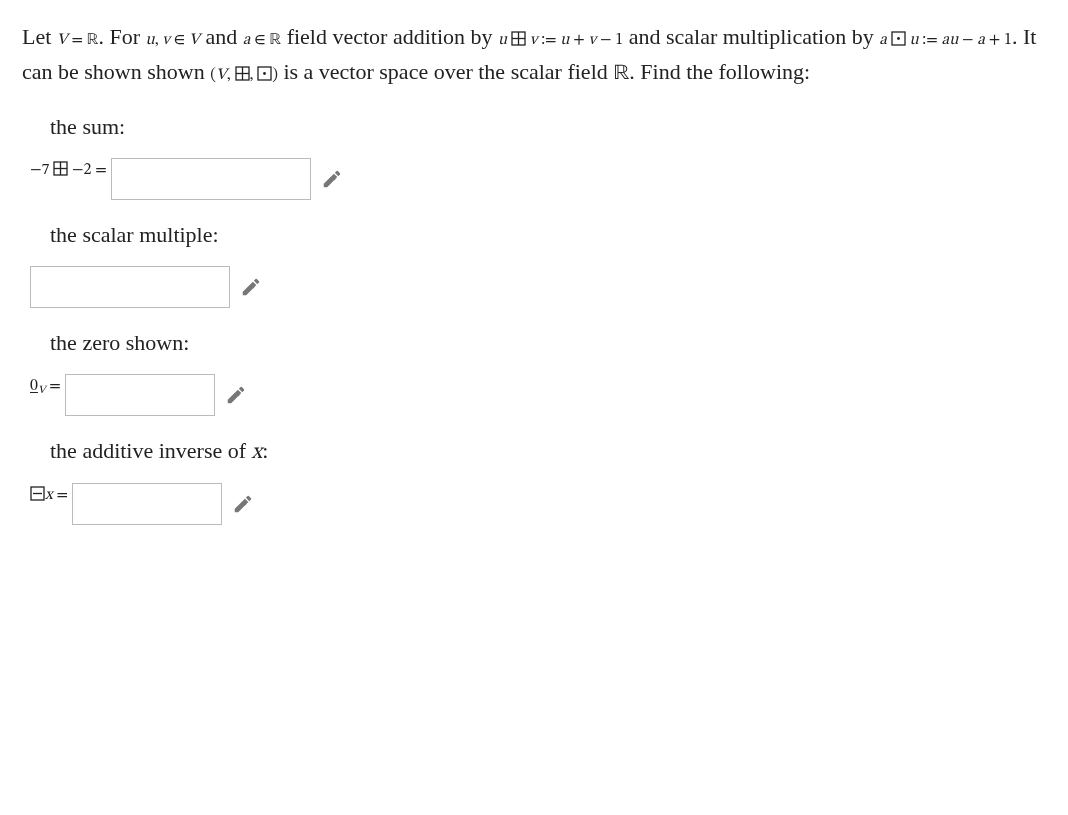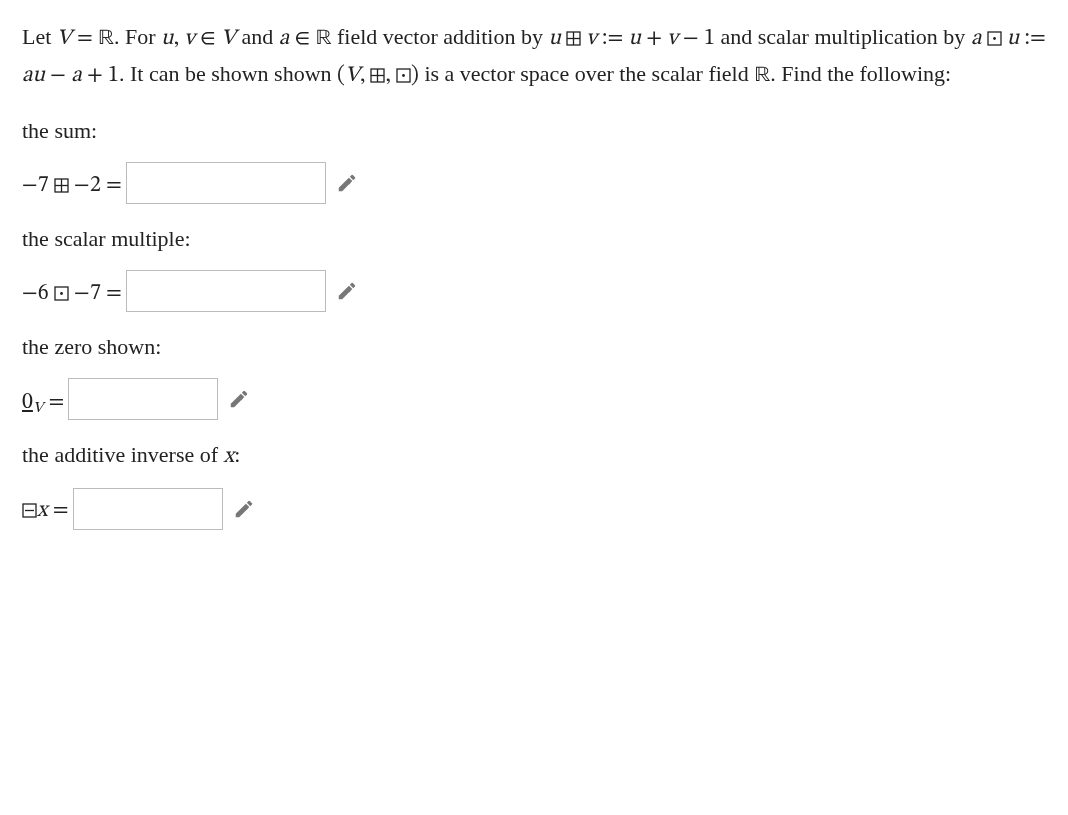--- a/index.html
+++ b/index.html
@@ -10,30 +10,32 @@
     padding: 20px 22px;
     line-height: 1.55;
     background: #fff;
   }
   .problem {
     margin-bottom: 20px;
   }
   .prompt-line {
     margin-top: 18px;
     margin-bottom: 14px;
+    margin-left: 28px;
   }
   .answer-row {
     display: flex;
-    align-items: flex-end;
+    align-items: flex-start;
     margin-bottom: 14px;
     gap: 4px;
+    margin-left: 8px;
   }
   .math-label {
     font-family: "STIX Two Math", "Latin Modern Math", "Cambria Math", Georgia, serif;
-    font-size: 22px;
+    font-size: 16px;
   }
   .answer-input {
     height: 42px;
     border: 1px solid #bbb;
     font-size: 18px;
     padding: 0 6px;
     box-sizing: border-box;
     background: #fff;
   }
   .answer-input.w1 { width: 200px; }
@@ -103,29 +105,20 @@
   <div class="edit-btn">
     <svg width="22" height="22" viewBox="0 0 24 24">
       <path d="M3 17.25V21h3.75L17.81 9.94l-3.75-3.75L3 17.25zM20.71 7.04a1 1 0 0 0 0-1.41l-2.34-2.34a1 1 0 0 0-1.41 0l-1.83 1.83 3.75 3.75 1.83-1.83z" fill="#777"></path>
       <path d="M6 22 L10 22 L8 25 Z" fill="#777" transform="translate(9,-4) scale(0.7)"></path>
     </svg>
   </div>
 </div>
 
 <div class="prompt-line">the scalar multiple:</div>
 <div class="answer-row">
-  <span class="math-label">
-    <span class="rm">−6</span>
-    <span class="op-symbol"><svg width="15" height="15" viewBox="0 0 15 15">
-          <rect x="1" y="1" width="13" height="13" fill="none" stroke="#222" stroke-width="1.3"></rect>
-          <circle cx="7.5" cy="7.5" r="1.4" fill="#222"></circle>
-        </svg></span>
-    <span class="rm">−7</span>
-    <span class="rm"> =</span>
-  </span>
   <input type="text" class="answer-input w2" value="" style="">
   <div class="edit-btn">
     <svg width="22" height="22" viewBox="0 0 24 24">
       <path d="M3 17.25V21h3.75L17.81 9.94l-3.75-3.75L3 17.25zM20.71 7.04a1 1 0 0 0 0-1.41l-2.34-2.34a1 1 0 0 0-1.41 0l-1.83 1.83 3.75 3.75 1.83-1.83z" fill="#777"></path>
       <path d="M6 22 L10 22 L8 25 Z" fill="#777" transform="translate(9,-4) scale(0.7)"></path>
     </svg>
   </div>
 </div>
 
 <div class="prompt-line">the zero shown:</div>

